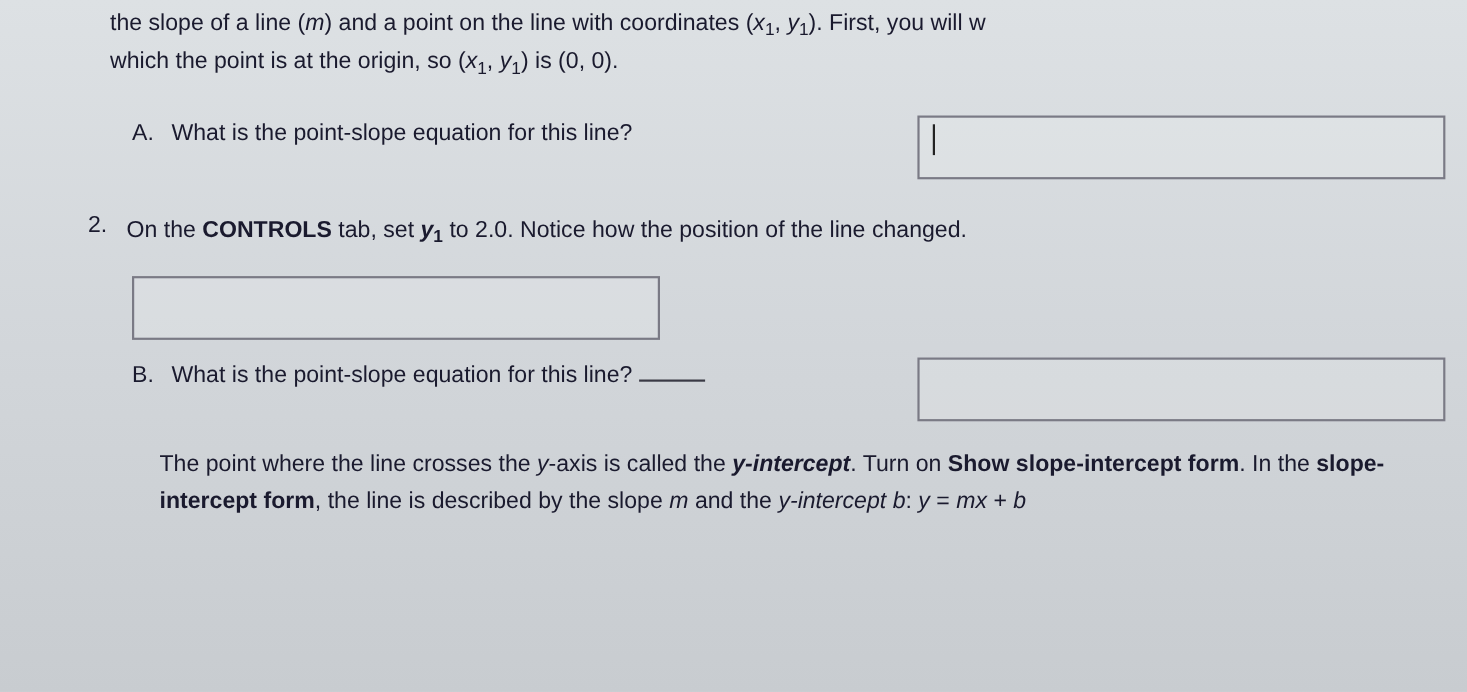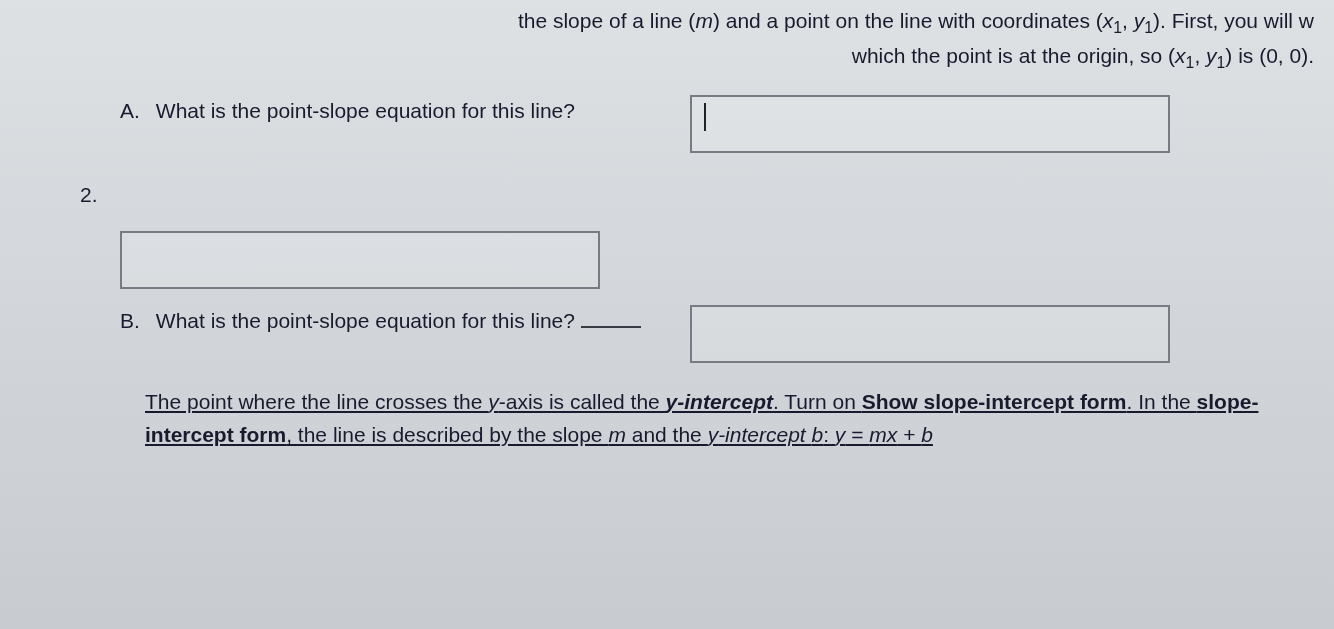--- a/index.html
+++ b/index.html
@@ -19,29 +19,29 @@
     .page {
       background: linear-gradient(180deg, #dde1e4 0%, #d2d6da 50%, #c8ccd0 100%);
       width: 100%;
       height: 100%;
       padding: 5px 20px 5px 80px;
       color: #1a1a2e;
     }
     .intro-text {
       font-size: 21px;
       line-height: 1.5;
-      margin-bottom: 20px;
+      margin-bottom: 30px;
       padding-left: 20px;
-      text-align: right;
     }
     .question-row {
       display: flex;
       align-items: flex-start;
       margin-bottom: 16px;
       padding-left: 40px;
+      justify-content: space-between;
     }
     .question-text {
       flex: 0 0 570px;
       font-size: 21px;
       line-height: 1.5;
       padding-right: 20px;
     }
     .question-letter {
       display: inline-block;
       width: 30px;
@@ -83,21 +83,20 @@
       height: 18px;
       vertical-align: baseline;
     }
     .paragraph-block {
       font-size: 21px;
       line-height: 1.6;
       padding-left: 65px;
       margin-top: 22px;
       margin-bottom: 38px;
       padding-right: 10px;
-      text-decoration: underline;
     }
     .bold {
       font-weight: bold;
     }
     .italic {
       font-style: italic;
     }
     .sub {
       font-size: 0.75em;
       vertical-align: sub;
@@ -129,20 +128,23 @@
     </div>
     <div class="answer-box">
       <span class="cursor-mark"></span>
     </div>
   </div>
 
 
   <div class="section-2">
     <div class="section-2-row">
       <span class="section-num">2.</span>
+      <span class="section-text">
+        <span>On the </span><span class="bold">CONTROLS</span><span> tab, set </span><span class="bold italic">y</span><span class="bold sub">1</span><span> to 2.0. Notice how the position of the line changed.</span>
+      </span>
     </div>
   </div>
 
   <div class="question-row">
     <div class="answer-box"></div>
   </div>
 
   <div class="question-row">
     <div class="question-text">
       <span class="question-letter">B.</span>

